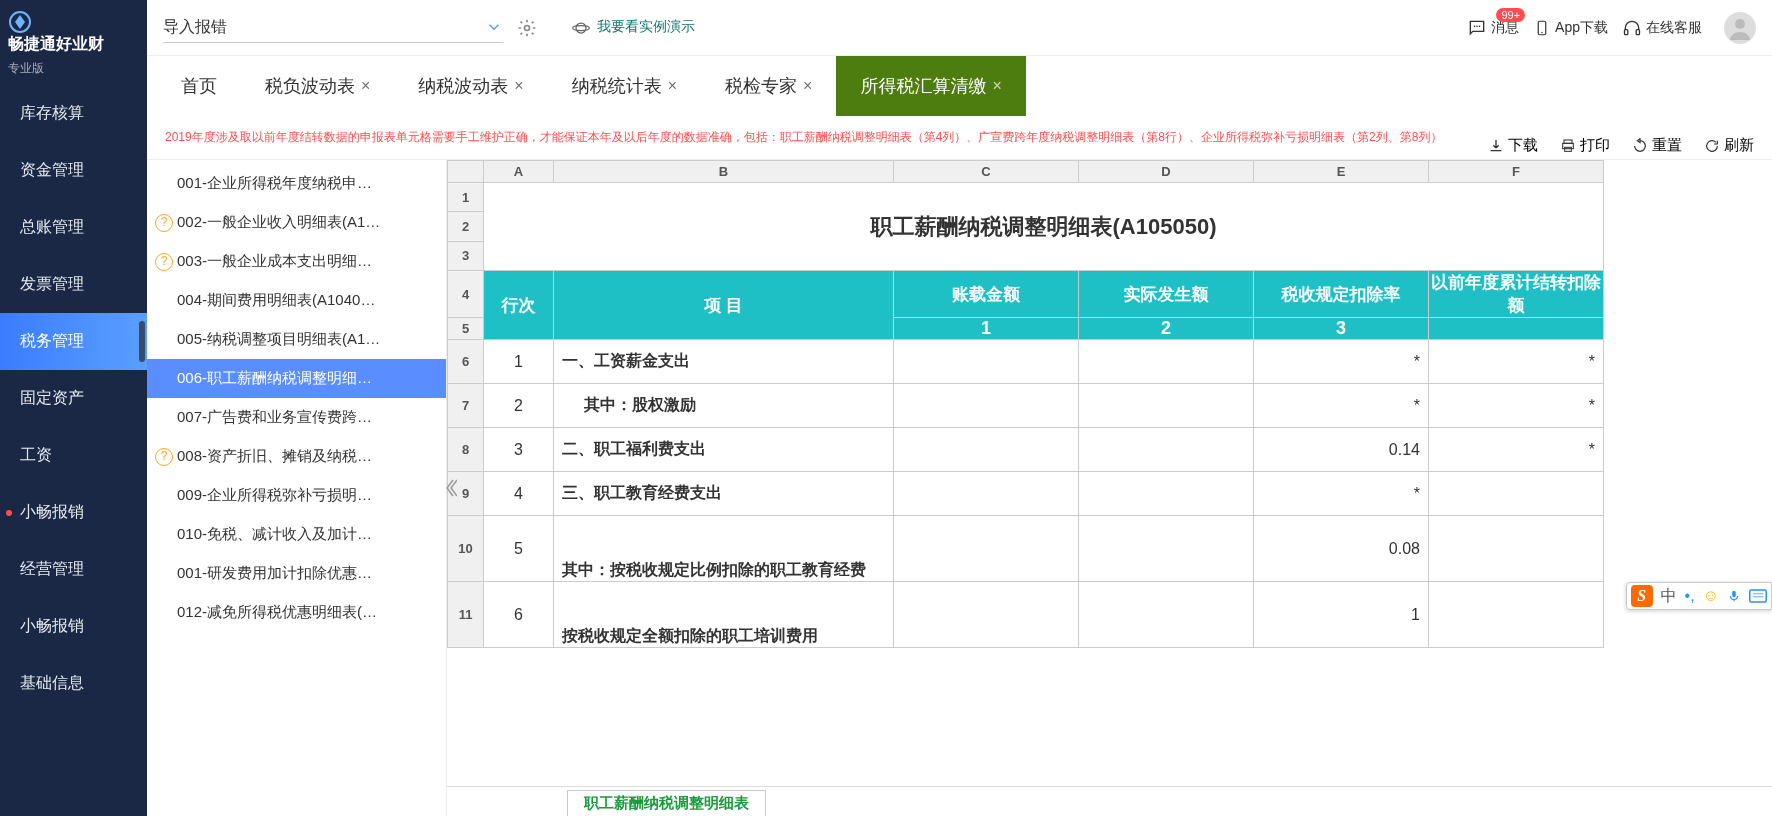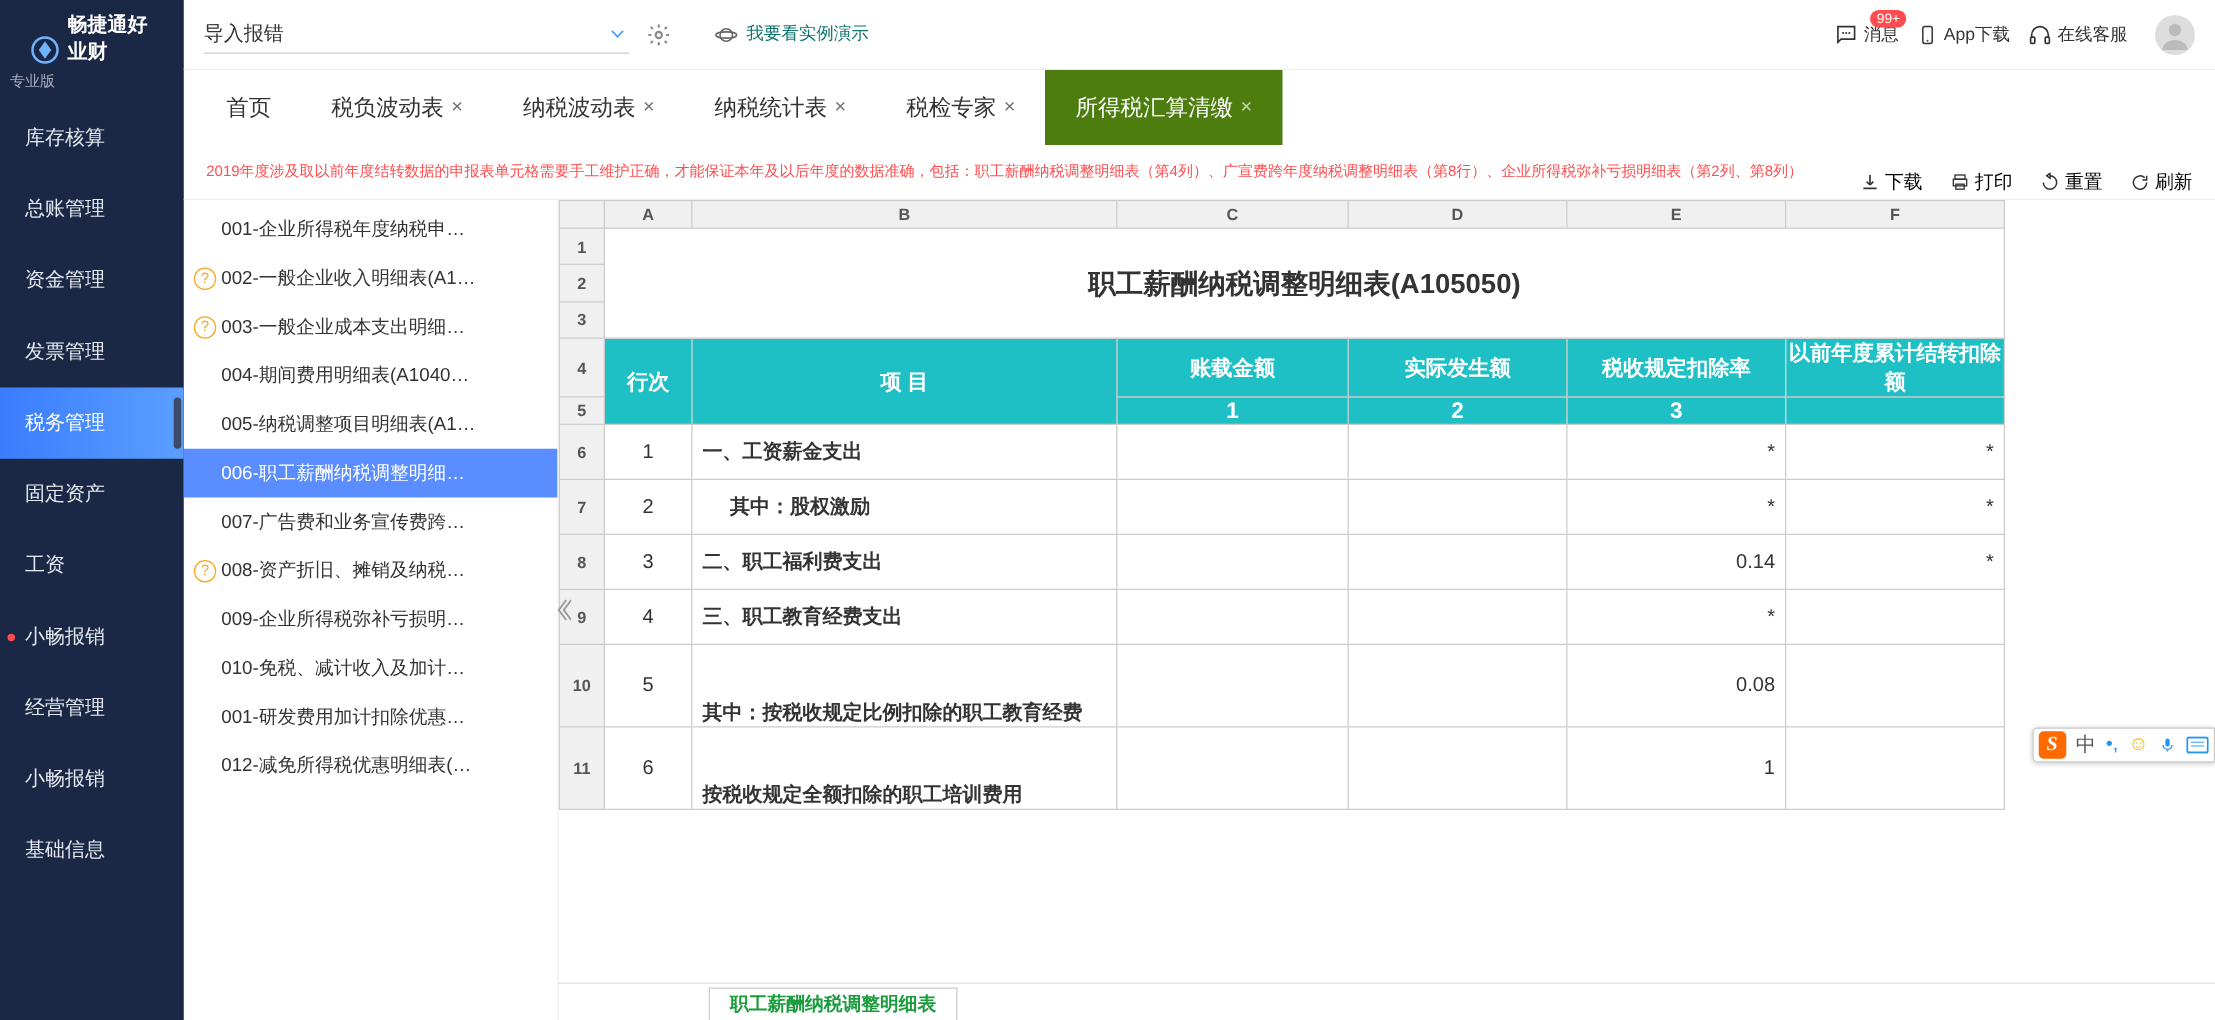--- a/index.html
+++ b/index.html
@@ -1,21 +1,21 @@
 <!DOCTYPE html>
 <html><head>
 <meta charset="utf-8">
 <style>
 * { margin:0; padding:0; box-sizing:border-box; }
 body { font-family:"Microsoft YaHei","PingFang SC",sans-serif; font-size:14px; color:#333; background:#fff; overflow:hidden; }
 .app { display:flex; height:816px; width:1772px; }
 
 
 .sidebar { width:147px; background:#1a2845; color:#fff; display:flex; flex-direction:column; }
-.logo-area { padding:10px 24px 5px; display:flex; align-items:flex-end; }
+.logo-area { padding:10px 8px 5px; display:flex; align-items:flex-start;flex-direction:column; }
 .logo-icon { width:24px; height:24px; margin-right:6px; }
 .logo-text { font-size:16px; font-weight:bold; color:#fff; }
 .edition { font-size:12px; color:#aab; padding:0 8px 8px; }
 .nav { flex:1; overflow:auto; }
 .nav-item { padding:18px 20px; font-size:16px; color:#e5e9f0; cursor:pointer; position:relative; }
 .nav-item.active { background:linear-gradient(90deg,#3b7cff,#5a9fff); color:#fff; }
 .nav-item.dotted::before { content:""; position:absolute; left:6px; top:50%; width:6px; height:6px; background:#ff4d4f; border-radius:50%; transform:translateY(-50%); }
 .nav-item.scroll-ind::after { content:""; position:absolute; right:2px; top:8px; bottom:8px; width:6px; background:#3a4a6b; border-radius:3px; }
 
 
@@ -87,22 +87,22 @@
         <svg viewBox="0 0 24 24" width="24" height="24">
             <circle cx="12" cy="12" r="10" fill="none" stroke="#6fb3ff" stroke-width="2"></circle>
             <path d="M12 5 L7 12 L12 19 L17 12 Z" fill="#6fb3ff"></path>
           </svg>
       </span>
       <span class="logo-text">畅捷通好业财</span>
     </div>
     <div class="edition">专业版</div>
     <div class="nav" id="nav">
         <div class="nav-item">库存核算</div>
+        <div class="nav-item">资金管理</div>
         <div class="nav-item">总账管理</div>
-        <div class="nav-item">资金管理</div>
         <div class="nav-item">发票管理</div>
         <div class="nav-item active scroll-ind">税务管理</div>
         <div class="nav-item">固定资产</div>
         <div class="nav-item">工资</div>
         <div class="nav-item dotted">小畅报销</div>
         <div class="nav-item">经营管理</div>
         <div class="nav-item">小畅报销</div>
         <div class="nav-item">基础信息</div>
       </div>
   </div>

